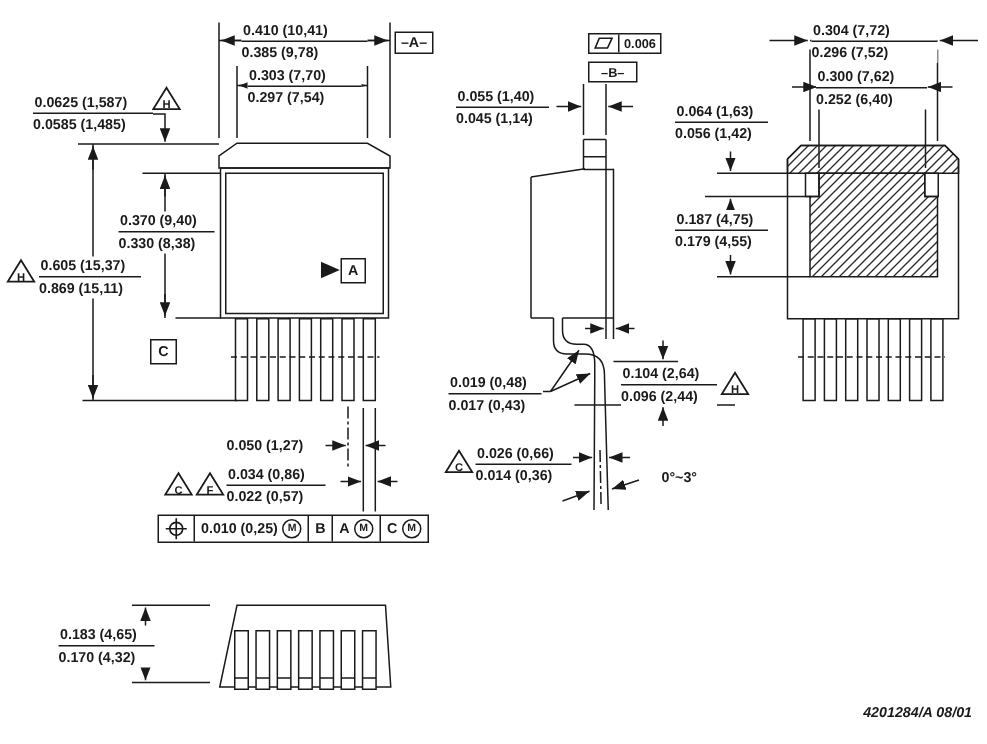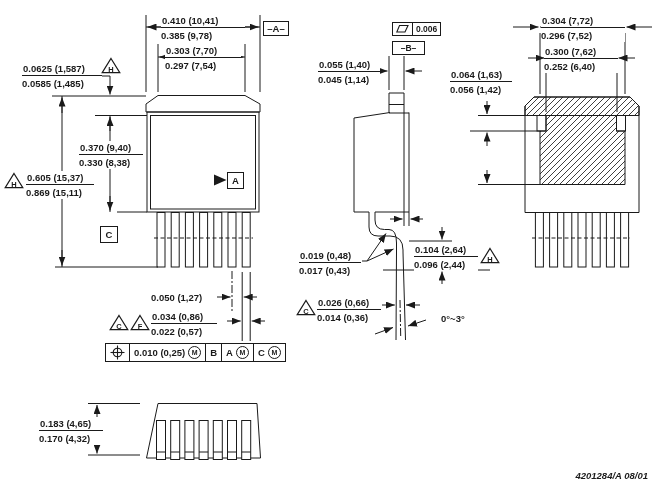--- a/index.html
+++ b/index.html
@@ -277,21 +277,21 @@
 <div class="fcf small" style="left:392px;top:22px;align-items:flex-end;">
   <span class="cell">
     <svg width="13" height="10">
       <path d="M3.5,1.5 L12,1.5 L9,8 L0.8,8 Z" fill="none" stroke="#1a1a1a" stroke-width="1.1"></path>
     </svg>
   </span>
   <span class="cell">0.006</span>
 </div>
 <div class="dbox" style="left:392px;top:41px;width:31px;height:12px;line-height:12px;font-size:8.5px;">–B–</div>
 
-<div class="dim" style="left:318px;top:58px;width:62px;">
+<div class="dim" style="left:304px;top:58px;width:62px;">
   <span class="max">0.055 (1,40)</span>
   <span class="min">0.045 (1,14)</span>
 </div>
 <div class="dim" style="left:299px;top:249px;width:62px;">
   <span class="max">0.019 (0,48)</span>
   <span class="min">0.017 (0,43)</span>
 </div>
 <div class="dim" style="left:414px;top:243px;width:64px;">
   <span class="max">0.104 (2,64)</span>
   <span class="min">0.096 (2,44)</span>
@@ -319,20 +319,24 @@
   <span class="min">0.296 (7,52)</span>
 </div>
 <div class="dim" style="left:544px;top:45px;width:74px;">
   <span class="max">0.300 (7,62)</span>
   <span class="min">0.252 (6,40)</span>
 </div>
 <div class="dim" style="left:450px;top:68px;width:62px;">
   <span class="max">0.064 (1,63)</span>
   <span class="min">0.056 (1,42)</span>
 </div>
+<div class="dim" style="left:450px;top:140px;width:62px;">
+  <span class="max">0.187 (4,75)</span>
+  <span class="min">0.179 (4,55)</span>
+</div>
 
 <div class="dim" style="left:39px;top:417px;width:64px;">
   <span class="max">0.183 (4,65)</span>
   <span class="min">0.170 (4,32)</span>
 </div>
 
 <div class="title" style="left:508px;top:470px;width:140px;font-style:italic;">4201284/A 08/01</div>
 
 </div>
 

